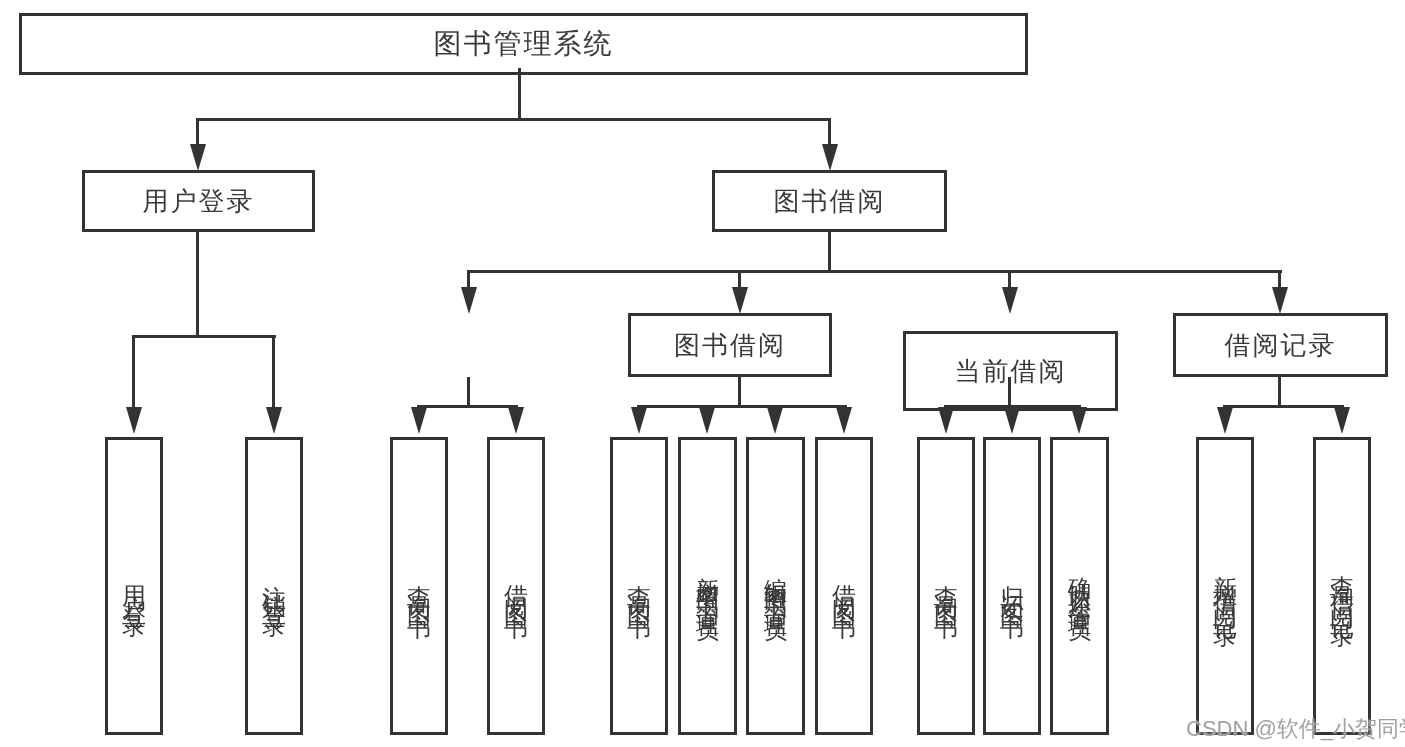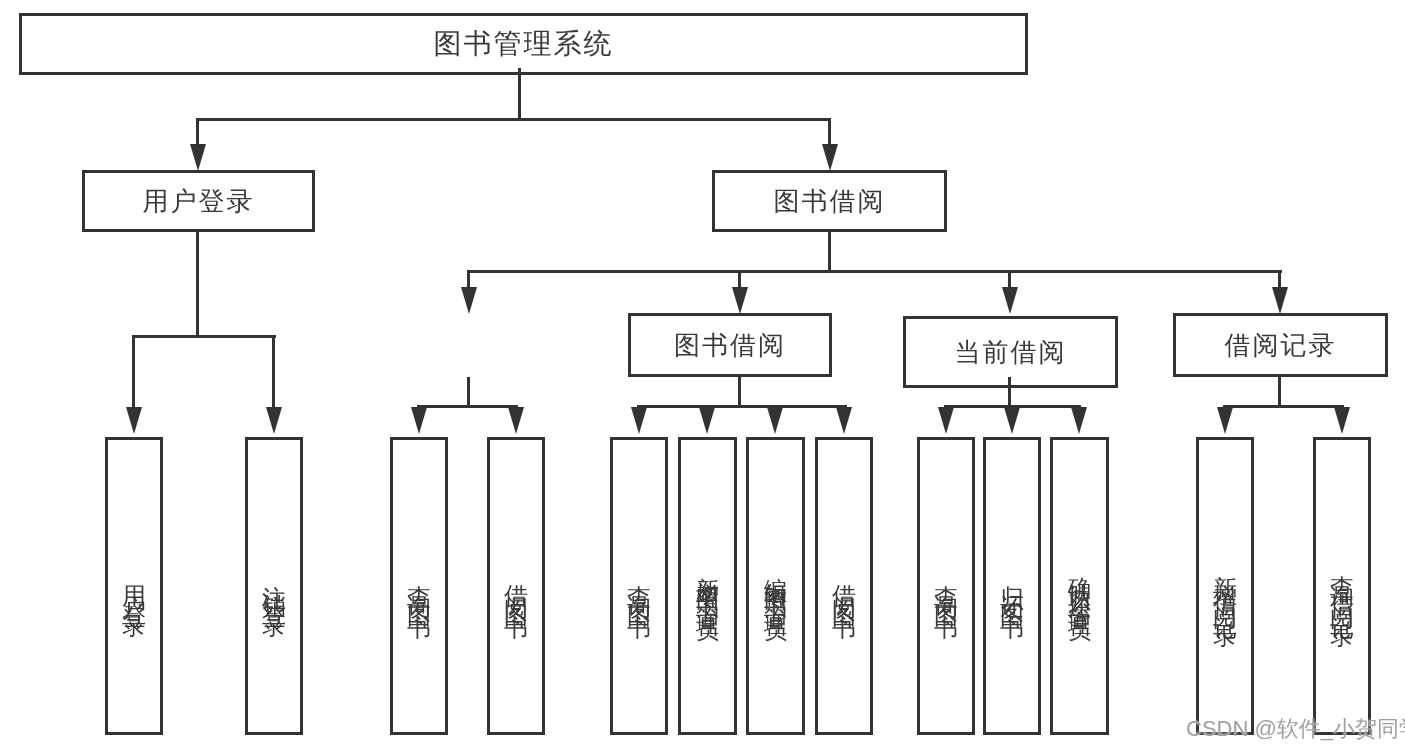--- a/index.html
+++ b/index.html
@@ -83,21 +83,21 @@
   <div class="vl" style="left:467px;top:270px;height:19px"></div>
   <div class="arr" style="left:461px;top:287px"></div>
   <div class="vl" style="left:738px;top:270px;height:19px"></div>
   <div class="arr" style="left:732px;top:287px"></div>
   <div class="vl" style="left:1008px;top:270px;height:19px"></div>
   <div class="arr" style="left:1002px;top:287px"></div>
   <div class="vl" style="left:1278px;top:270px;height:19px"></div>
   <div class="arr" style="left:1272px;top:287px"></div>
 
   <div class="box hbox" style="left:628px;top:313px;width:204px;height:64px">图书借阅</div>
-  <div class="box hbox" style="left:903px;top:316px;width:215px;height:72px">当前借阅</div>
+  <div class="box hbox" style="left:903px;top:331px;width:215px;height:80px">当前借阅</div>
   <div class="box hbox" style="left:1173px;top:313px;width:215px;height:64px">借阅记录</div>
 
   <div class="vl" style="left:467px;top:377px;height:31px"></div>
   <div class="hl" style="left:417px;top:405px;width:101px"></div>
   <div class="arr" style="left:411px;top:407px"></div>
   <div class="arr" style="left:508px;top:407px"></div>
 
   <div class="vl" style="left:738px;top:377px;height:31px"></div>
   <div class="hl" style="left:637px;top:405px;width:210px"></div>
   <div class="arr" style="left:631px;top:407px"></div>

